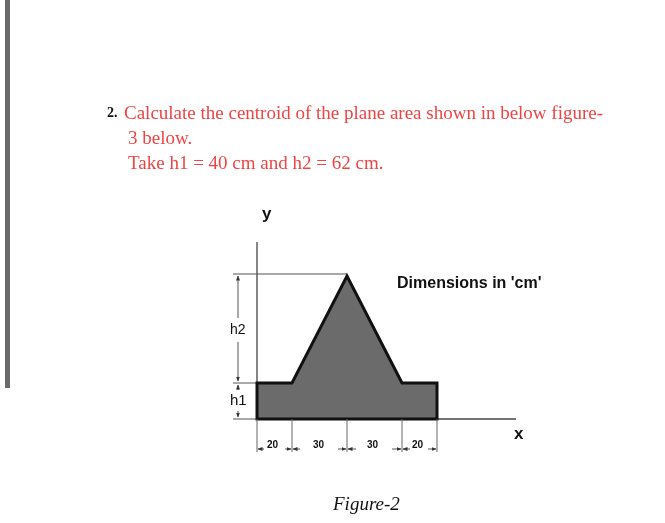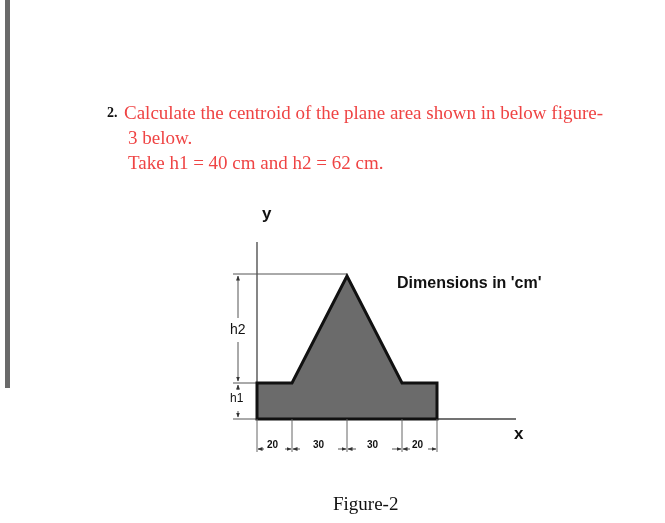--- a/index.html
+++ b/index.html
@@ -1,21 +1,21 @@
 <!DOCTYPE html>
 <html><head>
 <meta charset="utf-8">
 <style>
   html, body { margin: 0; padding: 0; background: #ffffff; }
   body { width: 665px; height: 523px; position: relative; overflow: hidden; }
   .side-bar { position: absolute; left: 5px; top: 0; width: 5px; height: 388px; background: #6a6a6a; }
   .q-line { position: absolute; font-family: "Liberation Serif", serif; font-size: 19px; color: #ef4444; white-space: nowrap; line-height: 1; }
   .q-num { position: absolute; font-family: "Liberation Serif", serif; font-size: 14px; font-weight: bold; color: #111; line-height: 1; }
   .lbl-sans { position: absolute; font-family: "Liberation Sans", sans-serif; color: #111; line-height: 1; white-space: nowrap; }
-  .caption { position: absolute; font-family: "Liberation Serif", serif; font-size: 19px; color: #111; line-height: 1; }
+  .caption { position: absolute; font-family: "Liberation Serif", serif; font-size: 19px; color: #111; line-height: 1; font-style: italic; }
   svg { position: absolute; left: 0; top: 0; }
 </style>
 </head>
 <body>
 
 <div class="side-bar"></div>
 
 <div class="q-num" style="left:107px; top:106px;">2.</div>
 <div class="q-line" style="left:124px; top:103px;">Calculate the centroid of the plane area shown in below figure-</div>
 <div class="q-line" style="left:128px; top:128px;">3 below.</div>
@@ -57,20 +57,20 @@
   <line x1="392" y1="449" x2="401" y2="449" stroke="#555" stroke-width="1" marker-end="url(#arr)"></line>
   <line x1="403" y1="449" x2="410" y2="449" stroke="#555" stroke-width="1" marker-start="url(#arr)"></line>
   <line x1="428" y1="449" x2="436" y2="449" stroke="#555" stroke-width="1" marker-end="url(#arr)"></line>
 </svg>
 
 <div class="lbl-sans" style="left:262px; top:205px; font-size:17px; font-weight:bold;">y</div>
 <div class="lbl-sans" style="left:514px; top:425px; font-size:17px; font-weight:bold;">x</div>
 <div class="lbl-sans" style="left:397px; top:275px; font-size:16px; font-weight:bold;">Dimensions in 'cm'</div>
 
 <div class="lbl-sans" style="left:230px; top:322px; font-size:14px; background:#fff;">h2</div>
-<div class="lbl-sans" style="left:230px; top:392px; font-size:12px; background:#fff;">h1</div>
+<div class="lbl-sans" style="left:230px; top:392px; font-size:15px; background:#fff;">h1</div>
 
 <div class="lbl-sans" style="left:267px; top:440px; font-size:10px; font-weight:bold;">20</div>
 <div class="lbl-sans" style="left:313px; top:440px; font-size:10px; font-weight:bold;">30</div>
 <div class="lbl-sans" style="left:367px; top:440px; font-size:10px; font-weight:bold;">30</div>
 <div class="lbl-sans" style="left:412px; top:440px; font-size:10px; font-weight:bold;">20</div>
 
 <div class="caption" style="left:333px; top:494px;">Figure-2</div>
 
 </body></html>

